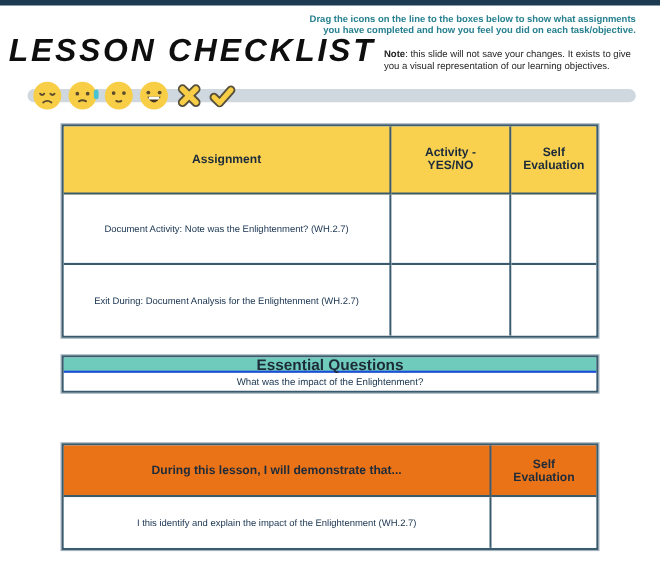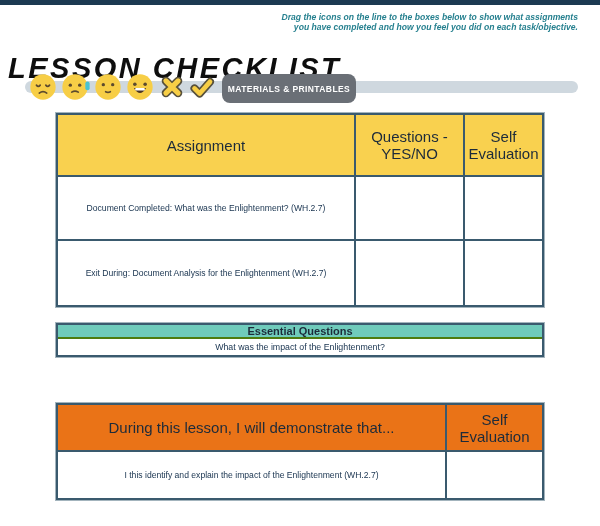--- a/index.html
+++ b/index.html
@@ -3,75 +3,76 @@
 <meta charset="utf-8">
 <style>
   * { margin:0; padding:0; box-sizing:border-box; }
   html,body { width:600px; height:526px; background:#ffffff; overflow:hidden;
               font-family:"Liberation Sans", sans-serif; }
   .stage { position:relative; width:600px; height:526px; background:#ffffff; }
 
   .top-bar { position:absolute; left:0; top:0; width:600px; height:5px; background:#1C3A52; }
 
   .title { position:absolute; left:8px; top:30px; font-size:29px; font-weight:bold;
-           font-style:italic; letter-spacing:2.5px; color:#0e0e0e; white-space:nowrap;margin-top:22px; }
+           font-style:italic; letter-spacing:2.5px; color:#0e0e0e; white-space:nowrap; }
 
   .instructions { position:absolute; top:12px; right:22px; width:312px; text-align:right;
-                  font-size:8.6px; line-height:1.22; font-weight:600; color:#26808F;font-style:italic; }
+                  font-size:8.6px; line-height:1.22; font-weight:600; color:#26808F; }
 
   .note { position:absolute; left:349px; top:44px; width:233px; font-size:8.7px;
           line-height:1.3; color:#1f1f1f; text-align:left; }
   .note b { font-weight:bold; }
 
   .icon-line { position:absolute; left:25px; top:81px; width:553px; height:12px;
                border-radius:6px; background:#CFD8DF; z-index:1; }
 
   .drag-icon { position:absolute; top:72px; width:30px; height:30px; z-index:2; cursor:grab; }
 
   .materials-btn { position:absolute; left:222px; top:74px; width:134px; height:29px;
                    background:#6A6F76; border-radius:8px; z-index:3; border:none;
                    display:flex; align-items:center; justify-content:center;
                    color:#ffffff; font-size:8.5px; font-weight:bold; letter-spacing:0.4px;
                    font-family:"Liberation Sans", sans-serif; cursor:pointer; }
 
   .tbl { position:absolute; background:#ffffff; border:2px solid #3A5A6E;
          box-shadow:0 0 0 1px #A3B4BD; }
   .cell { display:flex; align-items:center; justify-content:center; text-align:center;
           padding:2px 10px; color:#17324E; font-size:8.6px; background:#ffffff; }
-  .hdr  { font-weight:normal; font-size:15px; color:#1D2B3A;text-align:center; }
+  .hdr  { font-weight:bold; font-size:11px; color:#1D2B3A;text-align:center; }
   .b-r  { border-right:2px solid #3A5A6E; }
   .b-b  { border-bottom:2px solid #3A5A6E; }
 
   .assignment-table { left:56px; top:113px; width:488px; display:grid;
                       grid-template-columns:298px 109px 77px;
                       grid-template-rows:62px 64px 64px; }
   .assignment-table .hdr { background:#F9D14F; }
 
   .eq-table { left:56px; top:323px; width:488px; }
   .eq-header { height:14px; background:#6FCBBB; display:flex; align-items:center;
-               justify-content:center; font-weight:bold; font-size:11px; color:#1D2B3A;
-               border-bottom:2px solid #4d7c0f; }
+               justify-content:center; font-weight:bold; font-size:14px; color:#1D2B3A;
+               border-bottom:2px solid #1d4ed8; }
   .eq-row { height:16px; display:flex; align-items:center; justify-content:center;
             font-size:8.8px; color:#17324E; background:#ffffff; }
 
   .objectives-table { left:56px; top:403px; width:488px; display:grid;
                       grid-template-columns:389px 95px; grid-template-rows:47px 46px; }
   .objectives-table .hdr { background:#EA7317; }
 </style>
 </head>
 <body>
 
 <div class="stage">
 
   <div class="top-bar"></div>
 
   <div class="title">LESSON CHECKLIST</div>
 
   <div class="instructions">Drag the icons on the line to the boxes below to show what assignments you have completed and how you feel you did on each task/objective.</div>
 
+  <div class="note"><b>Note</b><span>: this slide will not save your changes. It exists to give you a visual representation of our learning objectives.</span></div>
 
   <div class="icon-line"></div>
 
   <svg class="drag-icon" style="left:28px" viewBox="0 0 32 32">
     <circle cx="16" cy="16" r="13.5" fill="#F7CE46"></circle>
     <path d="M9 14 q2 2.6 4 0" stroke="#5C4A2E" stroke-width="1.8" fill="none" stroke-linecap="round"></path>
     <path d="M19 14 q2 2.6 4 0" stroke="#5C4A2E" stroke-width="1.8" fill="none" stroke-linecap="round"></path>
     <path d="M12 22.5 q4 -3 8 0" stroke="#5C4A2E" stroke-width="1.8" fill="none" stroke-linecap="round"></path>
   </svg>
 
@@ -101,28 +102,27 @@
   <svg class="drag-icon" style="left:157px" viewBox="0 0 32 32">
     <path d="M9.5 9.5 L22.5 22.5 M22.5 9.5 L9.5 22.5" stroke="#57503C" stroke-width="9" stroke-linecap="round" fill="none"></path>
     <path d="M9.5 9.5 L22.5 22.5 M22.5 9.5 L9.5 22.5" stroke="#F7CE46" stroke-width="5.4" stroke-linecap="round" fill="none"></path>
   </svg>
 
   <svg class="drag-icon" style="left:187px" viewBox="0 0 32 32">
     <path d="M8 17.5 L13.5 23 L24.5 10.5" stroke="#57503C" stroke-width="8.6" stroke-linecap="round" stroke-linejoin="round" fill="none"></path>
     <path d="M8 17.5 L13.5 23 L24.5 10.5" stroke="#F7CE46" stroke-width="5" stroke-linecap="round" stroke-linejoin="round" fill="none"></path>
   </svg>
 
-  <button class="materials-btn">MATERIALS &amp; PRINTABLES</button>
 
   <div class="tbl assignment-table">
     <div class="cell hdr b-r b-b">Assignment</div>
-    <div class="cell hdr b-r b-b">Questions - YES/NO</div>
+    <div class="cell hdr b-r b-b">Activity - YES/NO</div>
     <div class="cell hdr b-b">Self Evaluation</div>
 
-    <div class="cell b-r b-b">Document Completed: What was the Enlightenment? (WH.2.7)</div>
+    <div class="cell b-r b-b">Document Activity: Note was the Enlightenment? (WH.2.7)</div>
     <div class="cell b-r b-b"></div>
     <div class="cell b-b"></div>
 
     <div class="cell b-r">Exit During: Document Analysis for the Enlightenment (WH.2.7)</div>
     <div class="cell b-r"></div>
     <div class="cell"></div>
   </div>
 
   <div class="tbl eq-table">
     <div class="eq-header">Essential Questions</div>

